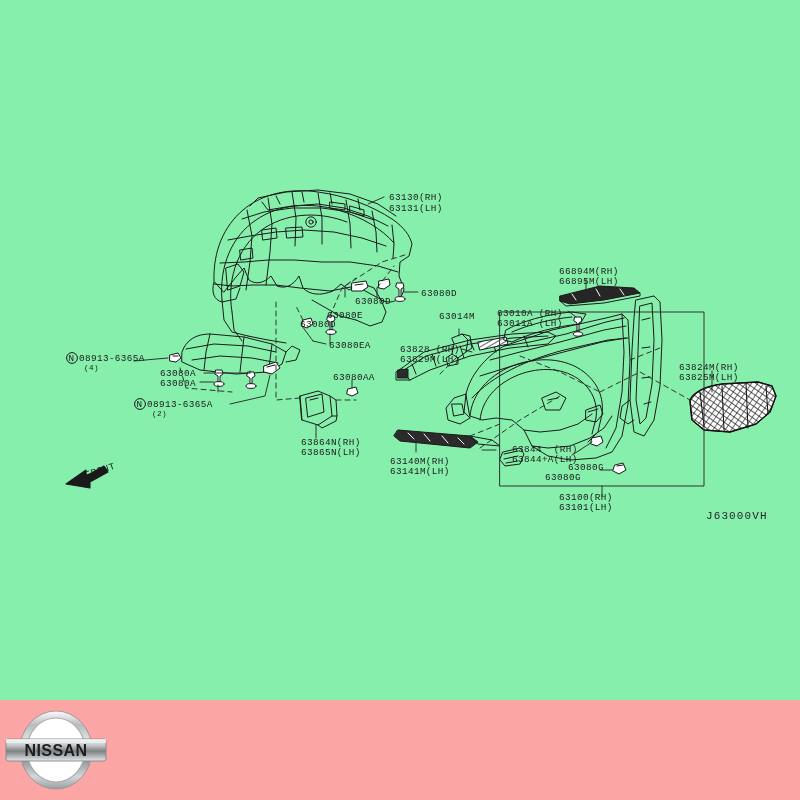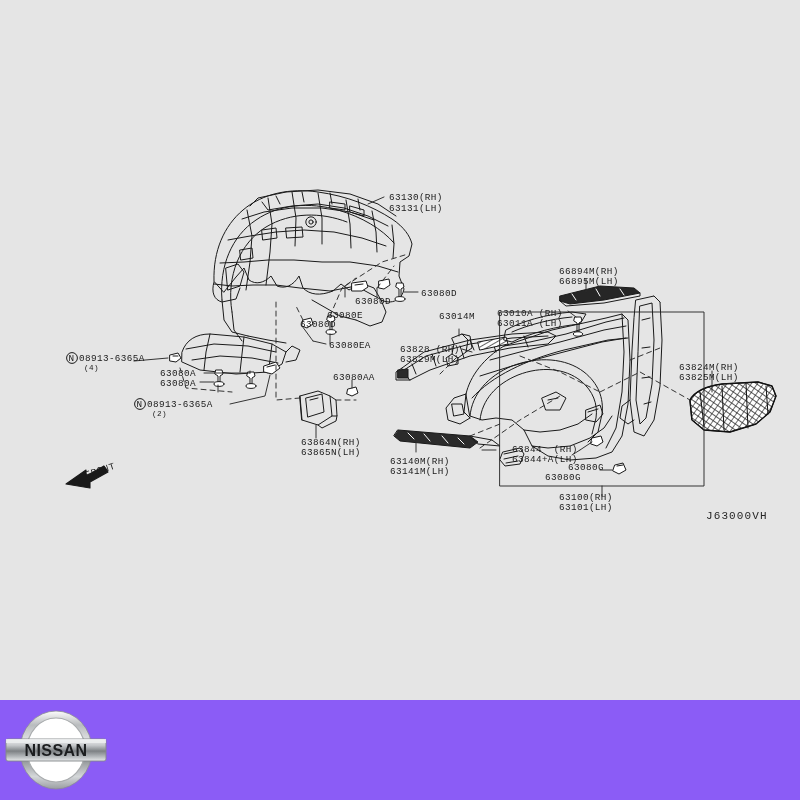--- a/index.html
+++ b/index.html
@@ -1,42 +1,42 @@
 <!DOCTYPE html>
 <html><head>
 <meta charset="utf-8">
 <style>
   html,body{margin:0;padding:0;}
   body{
     width:800px;height:800px;background:#ffffff;
     font-family:"Liberation Sans",sans-serif;
     overflow:hidden;position:relative;
   }
-  #diagram-area{position:absolute;left:0;top:0;width:800px;height:700px;background:#e5e5e5;}
+  #diagram-area{position:absolute;left:0;top:0;width:800px;height:700px;background:#86efac;}
   #diagram-svg{position:absolute;left:0;top:0;}
 
   .cal{
     font-family:"Liberation Mono","DejaVu Sans Mono",monospace;
     font-size:9.3px;letter-spacing:0.4px;fill:#1a1a1a;
     white-space:pre;
   }
   .cal-sm{font-size:7.6px;}
   .diagcode{
     font-family:"Liberation Mono","DejaVu Sans Mono",monospace;
     font-size:11px;letter-spacing:1.1px;fill:#262626;
   }
   .frontlbl{
     font-family:"Liberation Mono","DejaVu Sans Mono",monospace;
     font-size:9.5px;letter-spacing:0.6px;fill:#1a1a1a;
   }
 
   
   #brand-bar{
     position:absolute;left:0;top:700px;width:800px;height:100px;
-    background:#8b5cf6;display:flex;align-items:center;
+    background:#fca5a5;display:flex;align-items:center;
   }
   #nissan-logo{
     position:absolute;left:4px;top:8px;width:104px;height:84px;
   }
 </style>
 </head>
 <body>
 
 <div id="diagram-area">
 

